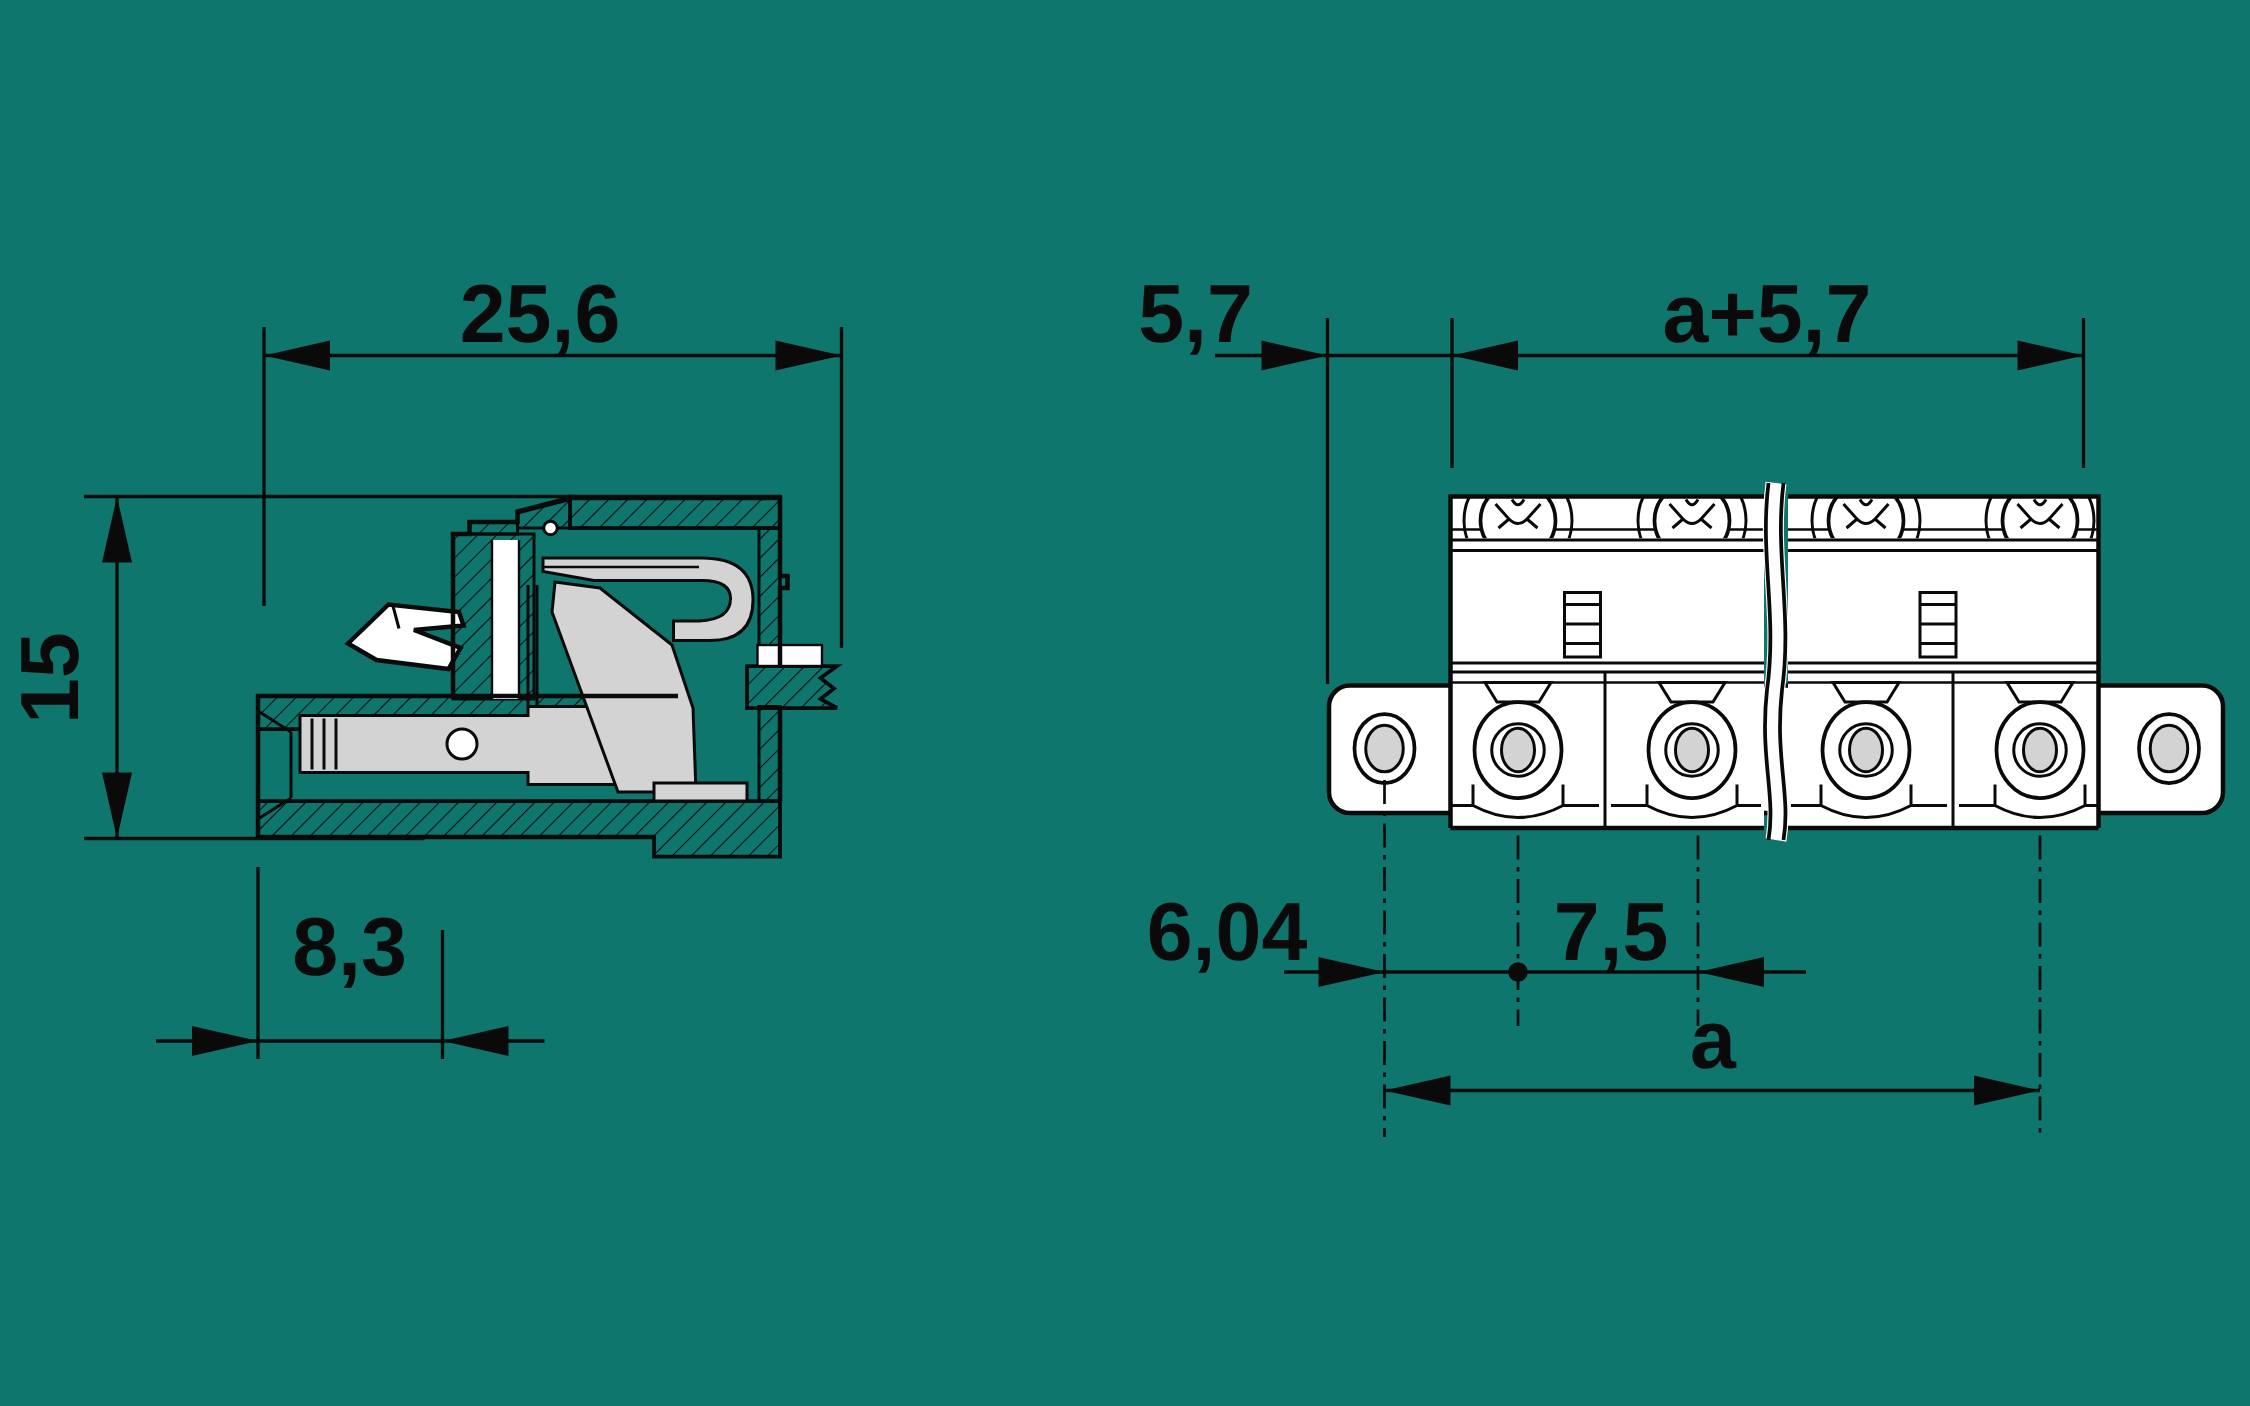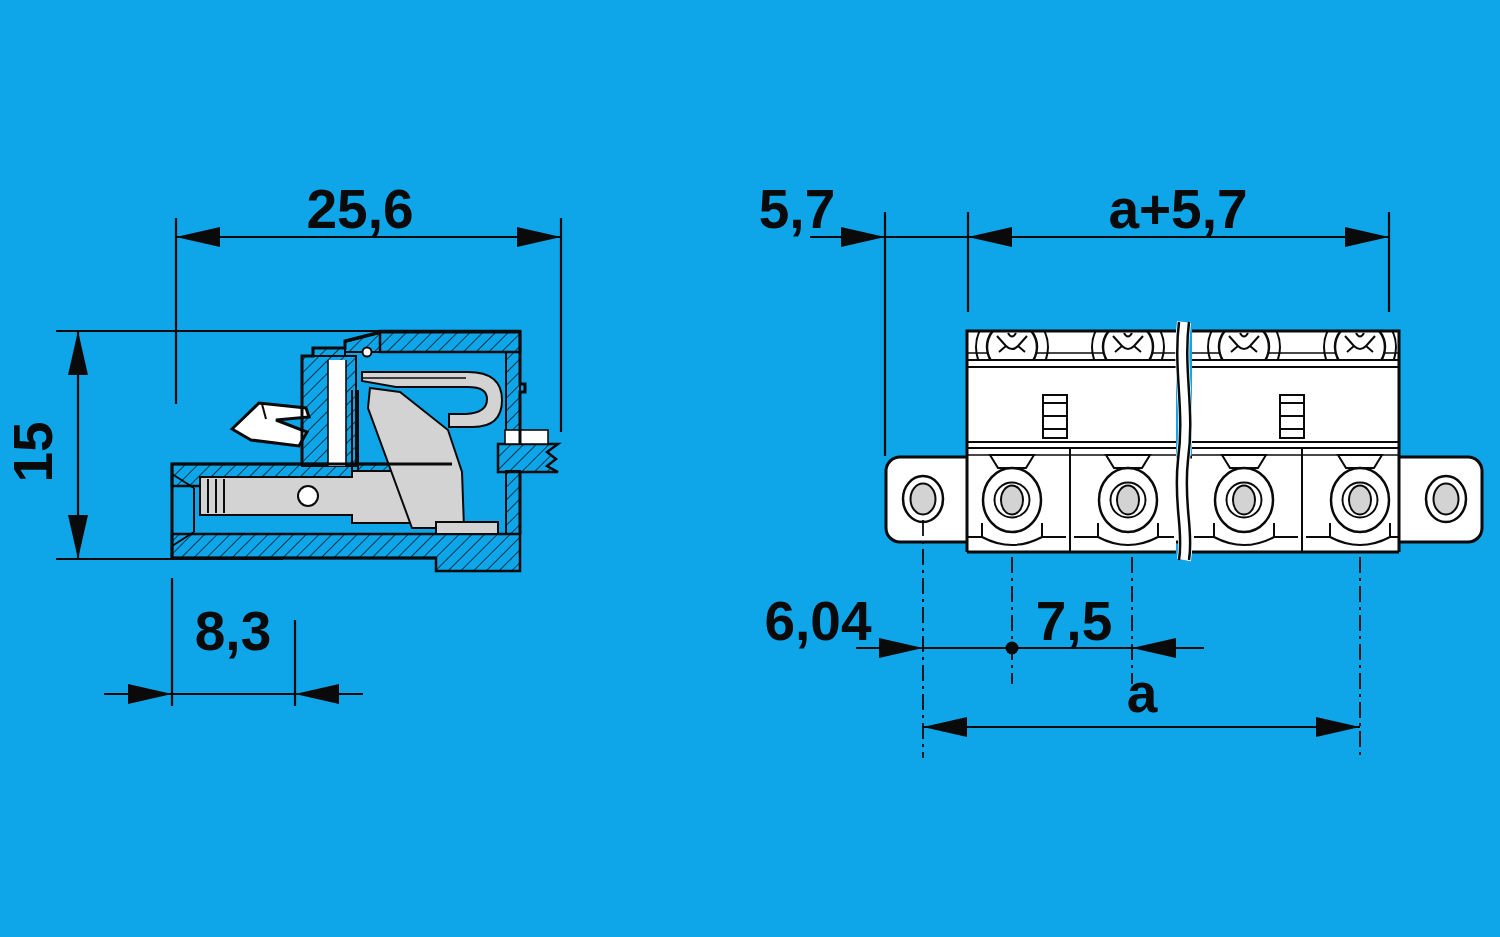--- a/index.html
+++ b/index.html
@@ -1,16 +1,16 @@
 <!DOCTYPE html>
 <html><head>
 <meta charset="utf-8">
 <style>
   html,body{margin:0;padding:0;background:#ffffff;}
-  .stage{width:1500px;height:937px;background:#0ea5e9;position:relative;font-family:"Liberation Sans",sans-serif;}
+  .stage{width:1500px;height:937px;background:#0f766e;position:relative;font-family:"Liberation Sans",sans-serif;}
   svg text{font-family:"Liberation Sans","DejaVu Sans",sans-serif;font-weight:bold;font-size:55px;fill:#0a0a0a;}
   .ln{stroke:#0a0a0a;fill:none;}
   .w3{stroke-width:3px;}
   .w25{stroke-width:2.5px;}
   .w2{stroke-width:2px;}
   .w16{stroke-width:1.6px;}
   .dim{stroke:#0a0a0a;stroke-width:2.2px;fill:none;}
   .arrow{fill:#0a0a0a;stroke:none;}
   .whitefill{fill:#ffffff;}
   .grayfill{fill:#d3d3d3;}

